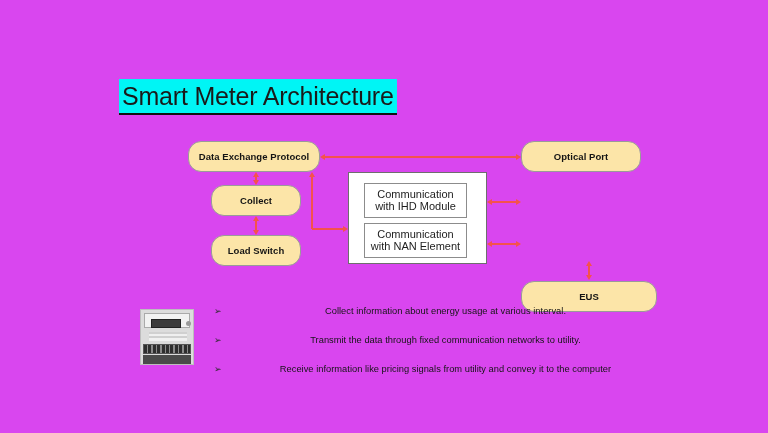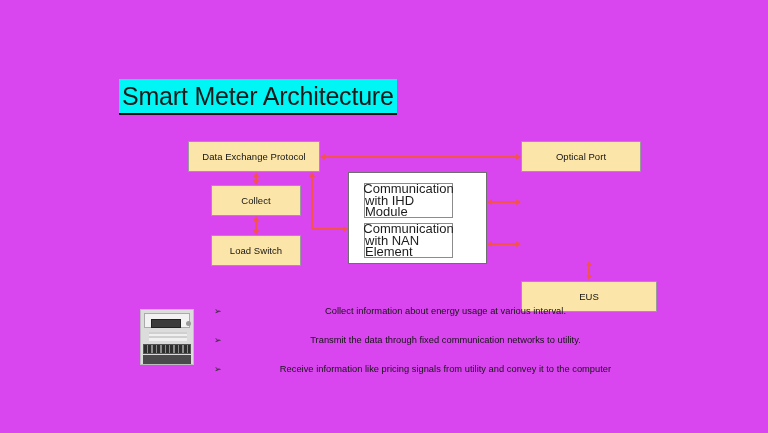--- a/index.html
+++ b/index.html
@@ -41,27 +41,27 @@
     padding: 0 3px;
     border-bottom: 2px solid #111;
     white-space: nowrap;
   }
 
   
   .node {
     position: absolute;
     background: #fce5a8;
     border: 1px solid #9a9a9a;
-    border-radius: 1px;
+    border-radius: 13px;
     box-sizing: border-box;
     display: flex;
     align-items: center;
     justify-content: center;
     color: #141414;
-    font-weight: normal;
+    font-weight: bold;
     font-size: 9.5px;
     letter-spacing: 0.05px;
     text-align: center;
   }
 
   
   #node-dep      { left: 188px; top: 141px; width: 132px; height: 31px; }
   #node-metering { left: 211px; top: 185px; width: 90px;  height: 31px; }
   #node-load     { left: 211px; top: 235px; width: 90px;  height: 31px; }
 
@@ -78,30 +78,30 @@
     top: 172px;
     width: 139px;
     height: 92px;
     border: 1.5px solid #6e6e6e;
     background: #ffffff;
     box-sizing: border-box;
   }
   .comm-inner {
     position: absolute;
     left: 15px;
-    width: 89px;
+    width: 103px;
     height: 35px;
     border: 1px solid #8c8c8c;
     background: #ffffff;
     box-sizing: border-box;
     display: flex;
     flex-direction: column;
     align-items: center;
     justify-content: center;
-    font-size: 13px;
+    font-size: 11px;
     color: #1d1d1d;
     line-height: 11.5px;
     font-weight: 400;
   }
   #comm-ihd { top: 10px; }
   #comm-nan { top: 50px; }
 
   
   .arrow-h, .arrow-v, .arrow-seg {
     position: absolute;

